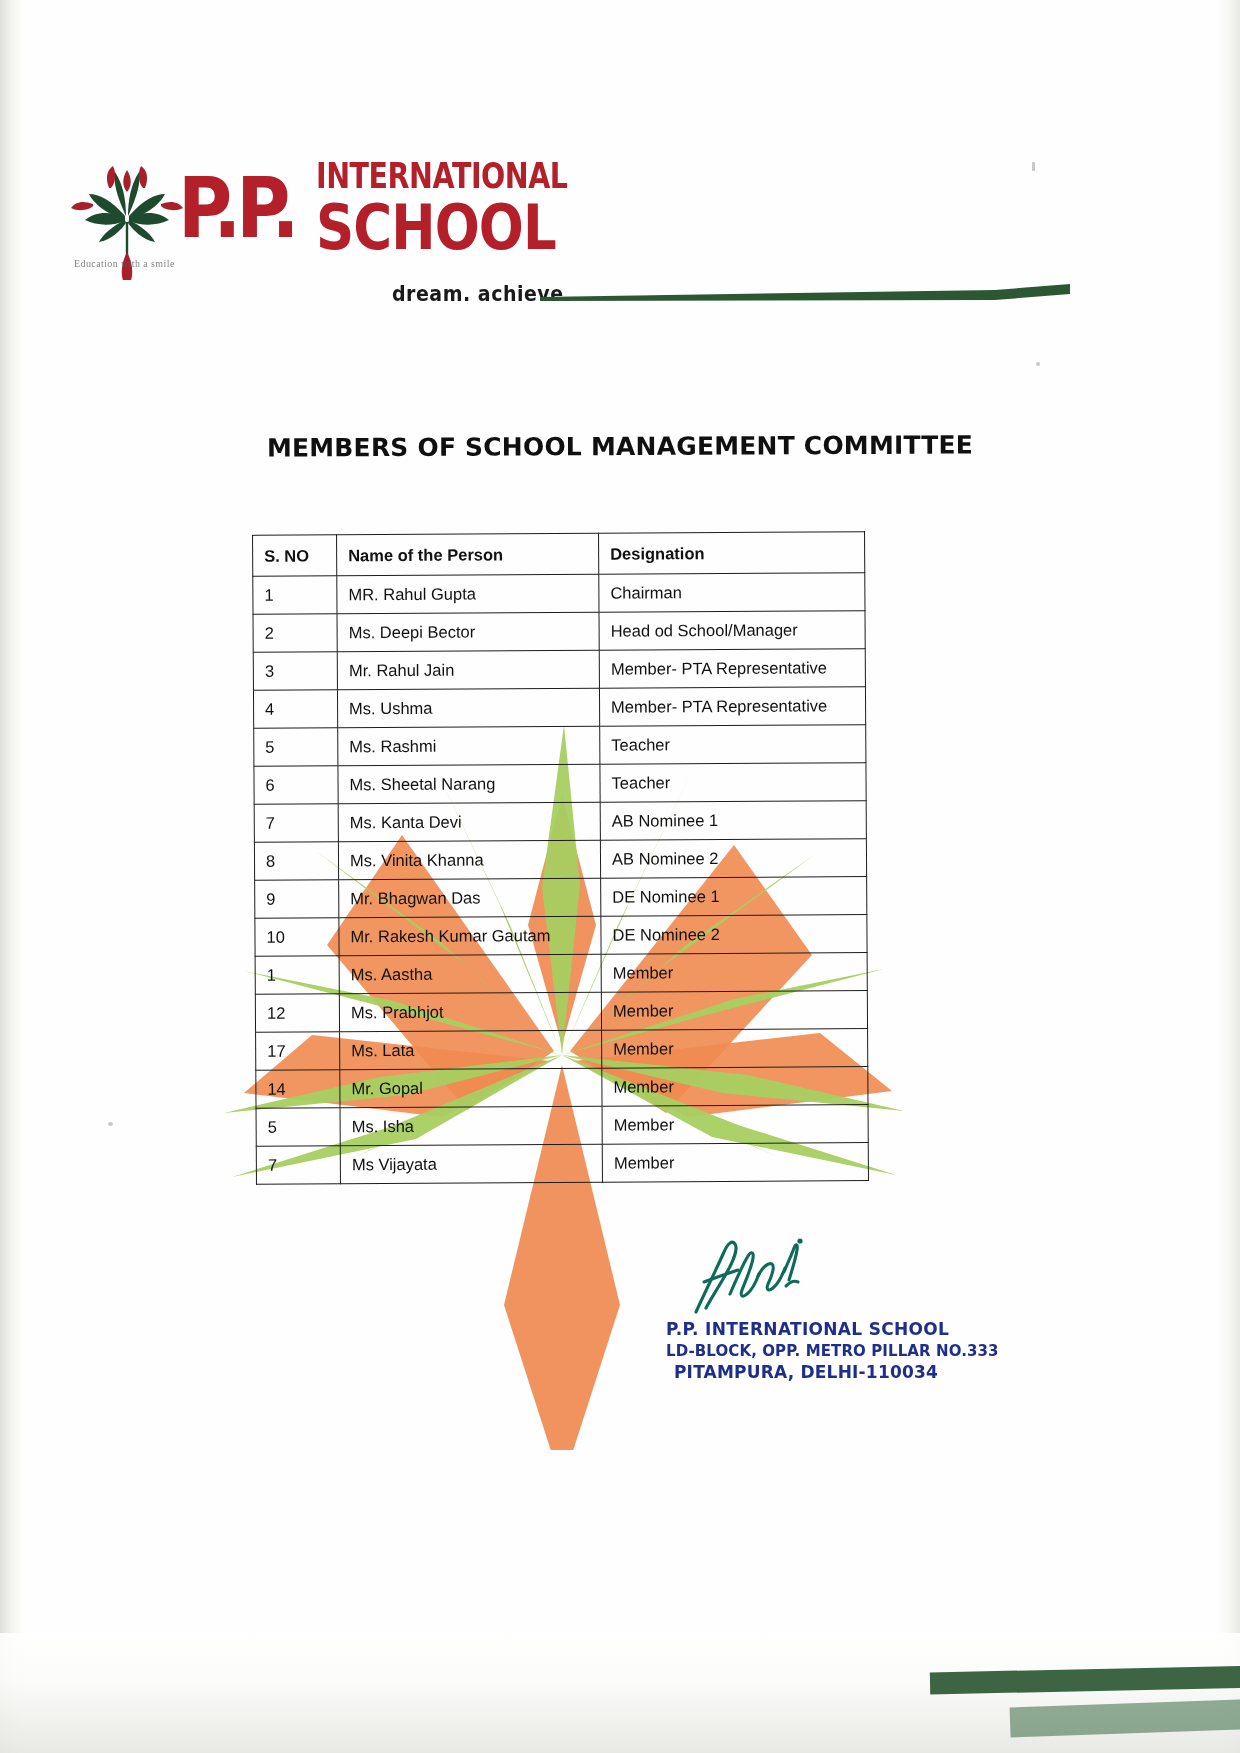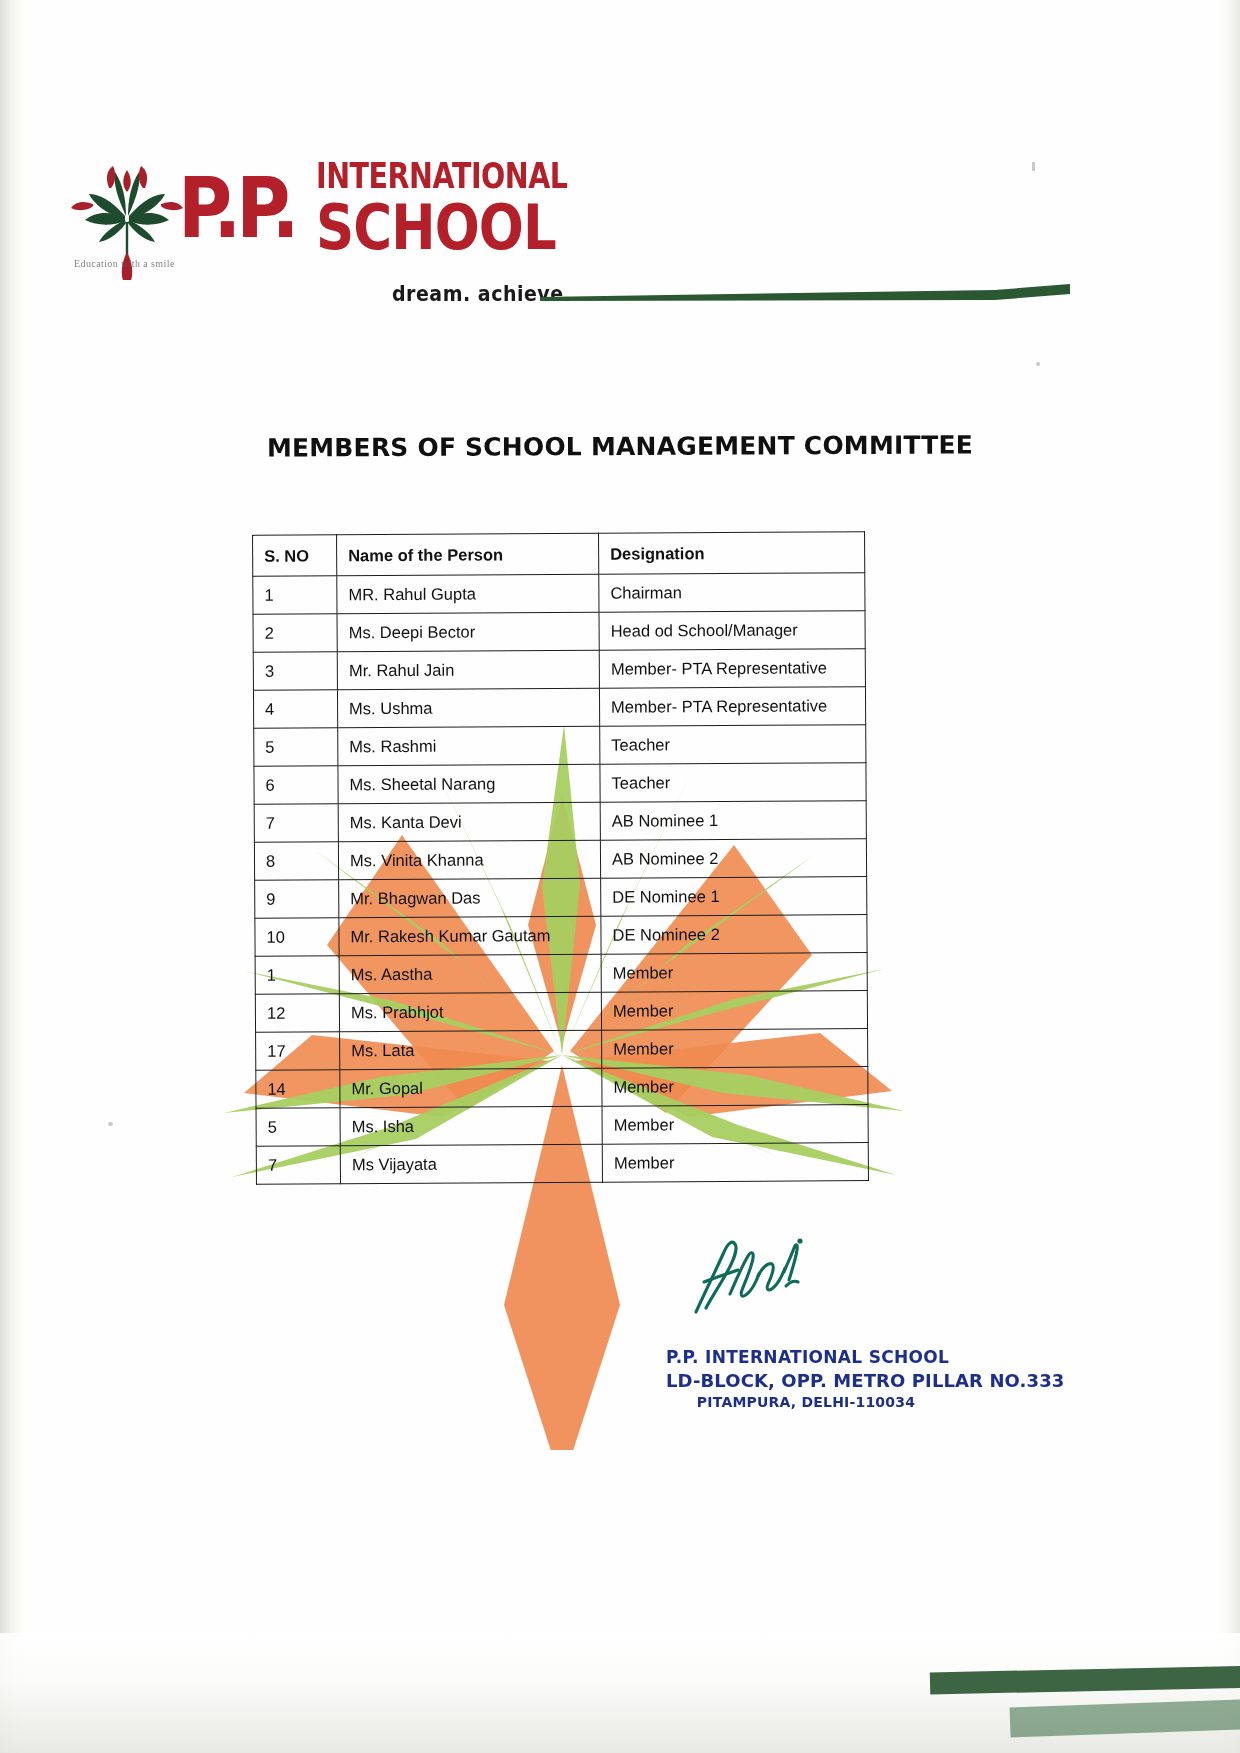--- a/index.html
+++ b/index.html
@@ -229,34 +229,33 @@
   .stamp {
     position: absolute;
     left: 666px;
     top: 1318px;
     width: 280px;
     text-align: center;
     color: #1d2f8a;
     font-family: "DejaVu Sans", sans-serif;
     font-weight: bold;
     line-height: 1.35;
-    margin-top: 28px;
   }
   .stamp .l1 {
     font-size: 17px;
     letter-spacing: .3px;
     white-space: nowrap;
   }
   .stamp .l2 {
-    font-size: 18px;
+    font-size: 15px;
     letter-spacing: .1px;
     white-space: nowrap;
   }
   .stamp .l3 {
-    font-size: 14px;
+    font-size: 17px;
     letter-spacing: .2px;
     white-space: nowrap;
   }
   .speck {
     position: absolute;
     background: #9a9a9a;
     border-radius: 50%;
     opacity: .55;
   }
 </style>

